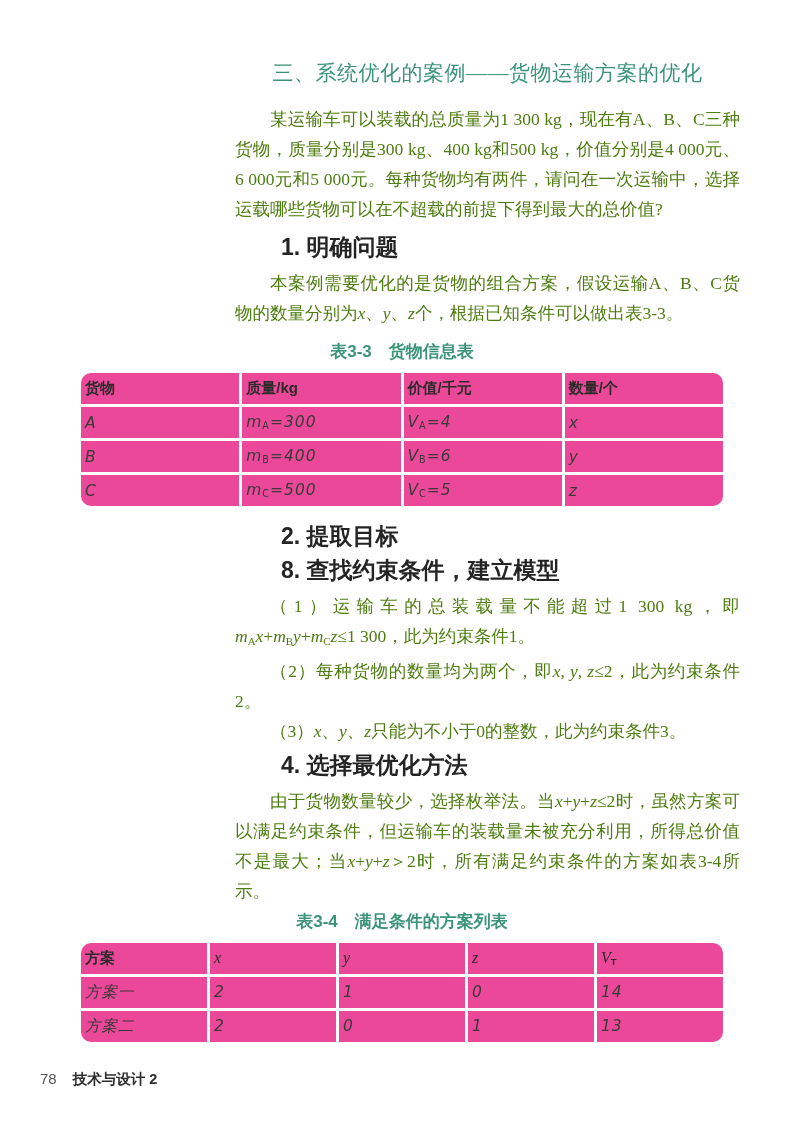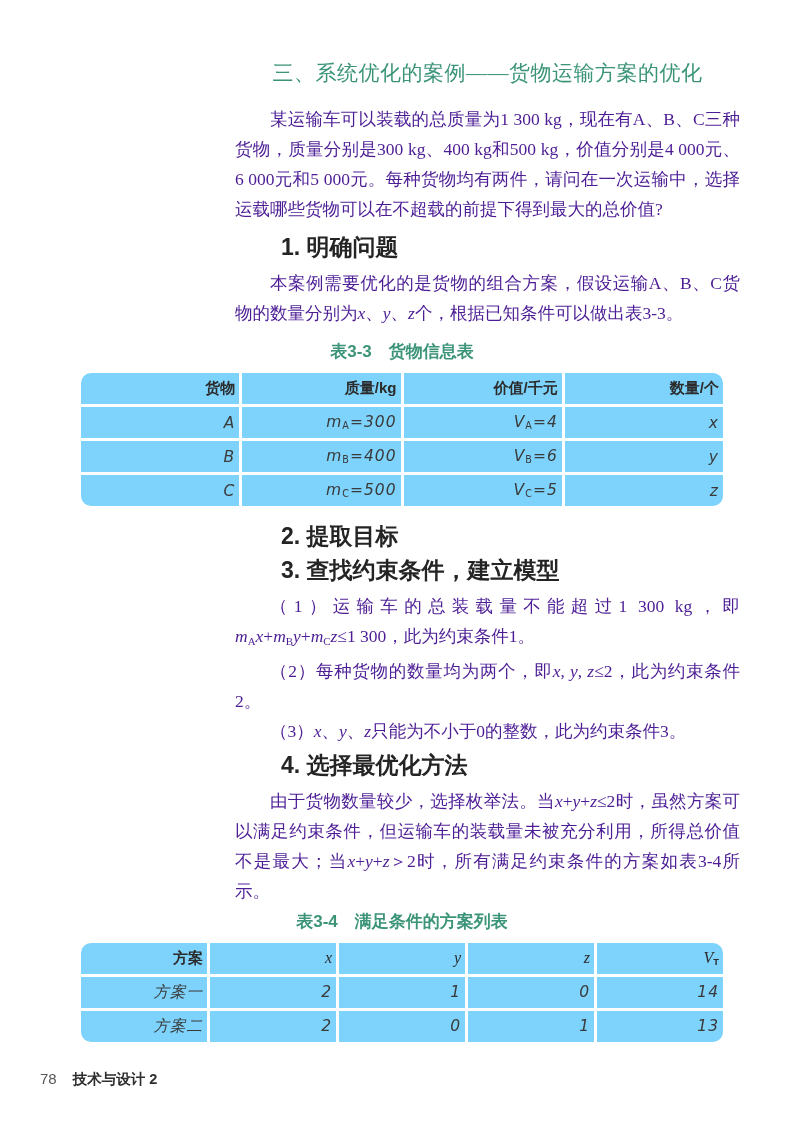--- a/index.html
+++ b/index.html
@@ -15,21 +15,21 @@
 
   .title {
     font-family:"Liberation Serif","DejaVu Serif",serif;
     font-weight:normal; font-size:21px; line-height:30px;
     text-align:center; color:#3b9478; margin-bottom:16px;
     letter-spacing:0.5px;
   }
 
   p.body {
     font-size:17.5px; line-height:30px; text-align:justify;
-    text-indent:2em; color:#4c1d95;
+    text-indent:2em; color:#4d7c0f;
   }
   p.body i { font-style:italic; font-family:"Liberation Serif","DejaVu Serif",serif; }
   sub { font-size:0.62em; font-style:normal; vertical-align:-0.25em; }
 
   h3.sec {
     font-family:"Liberation Sans","DejaVu Sans",sans-serif;
     font-weight:bold; font-size:23px; line-height:26px;
     color:#242424; text-indent:2em;
   }
   .mt10{margin-top:10px}.mt14{margin-top:14px}.mt8{margin-top:8px}.mt6{margin-top:6px}
@@ -42,21 +42,21 @@
     width:648px; margin-left:-157px; margin-top:12px; margin-bottom:6px;
   }
   .tcaption.second { margin-top:4px; }
 
   table.gtable {
     width:648px; margin-left:-157px;
     border-collapse:separate; border-spacing:3px;
     table-layout:fixed;
   }
   table.gtable th, table.gtable td {
-    background:#7dd3fc; height:31px; text-align:right; vertical-align:middle;
+    background:#ec4899; height:31px; text-align:left; vertical-align:middle;
     padding:0 4px;
   }
   table.gtable th {
     font-family:"Liberation Sans","DejaVu Sans",sans-serif;
     font-weight:bold; font-size:15px; color:#2b2b2b;
   }
   table.gtable th i {
     font-family:"Liberation Serif","DejaVu Serif",serif;
     font-weight:normal; font-size:16px;
   }
@@ -115,21 +115,21 @@
           <td>C</td>
           <td><i>m</i><sub>C</sub>=500</td>
           <td><i>V</i><sub>C</sub>=5</td>
           <td><i>z</i></td>
         </tr>
       </tbody>
     </table>
 
     <h3 class="sec mt14 mb10">2. 提取目标</h3>
 
-    <h3 class="sec mt8 mb8">3. 查找约束条件，建立模型</h3>
+    <h3 class="sec mt8 mb8">8. 查找约束条件，建立模型</h3>
     <p class="body">（1）运输车的总装载量不能超过1 300 kg，即<i>m</i><sub>A</sub><i>x</i>+<i>m</i><sub>B</sub><i>y</i>+<i>m</i><sub>C</sub><i>z</i>≤1 300，此为约束条件1。</p>
     <p class="body">（2）每种货物的数量均为两个，即<i>x</i>, <i>y</i>, <i>z</i>≤2，此为约束条件2。</p>
     <p class="body">（3）<i>x</i>、<i>y</i>、<i>z</i>只能为不小于0的整数，此为约束条件3。</p>
 
     <h3 class="sec mt6 mb8">4. 选择最优化方法</h3>
     <p class="body">由于货物数量较少，选择枚举法。当<i>x</i>+<i>y</i>+<i>z</i>≤2时，虽然方案可以满足约束条件，但运输车的装载量未被充分利用，所得总价值不是最大；当<i>x</i>+<i>y</i>+<i>z</i>＞2时，所有满足约束条件的方案如表3-4所示。</p>
 
     <div class="tcaption second">表3-4　满足条件的方案列表</div>
     <table class="gtable">
       <tbody>

